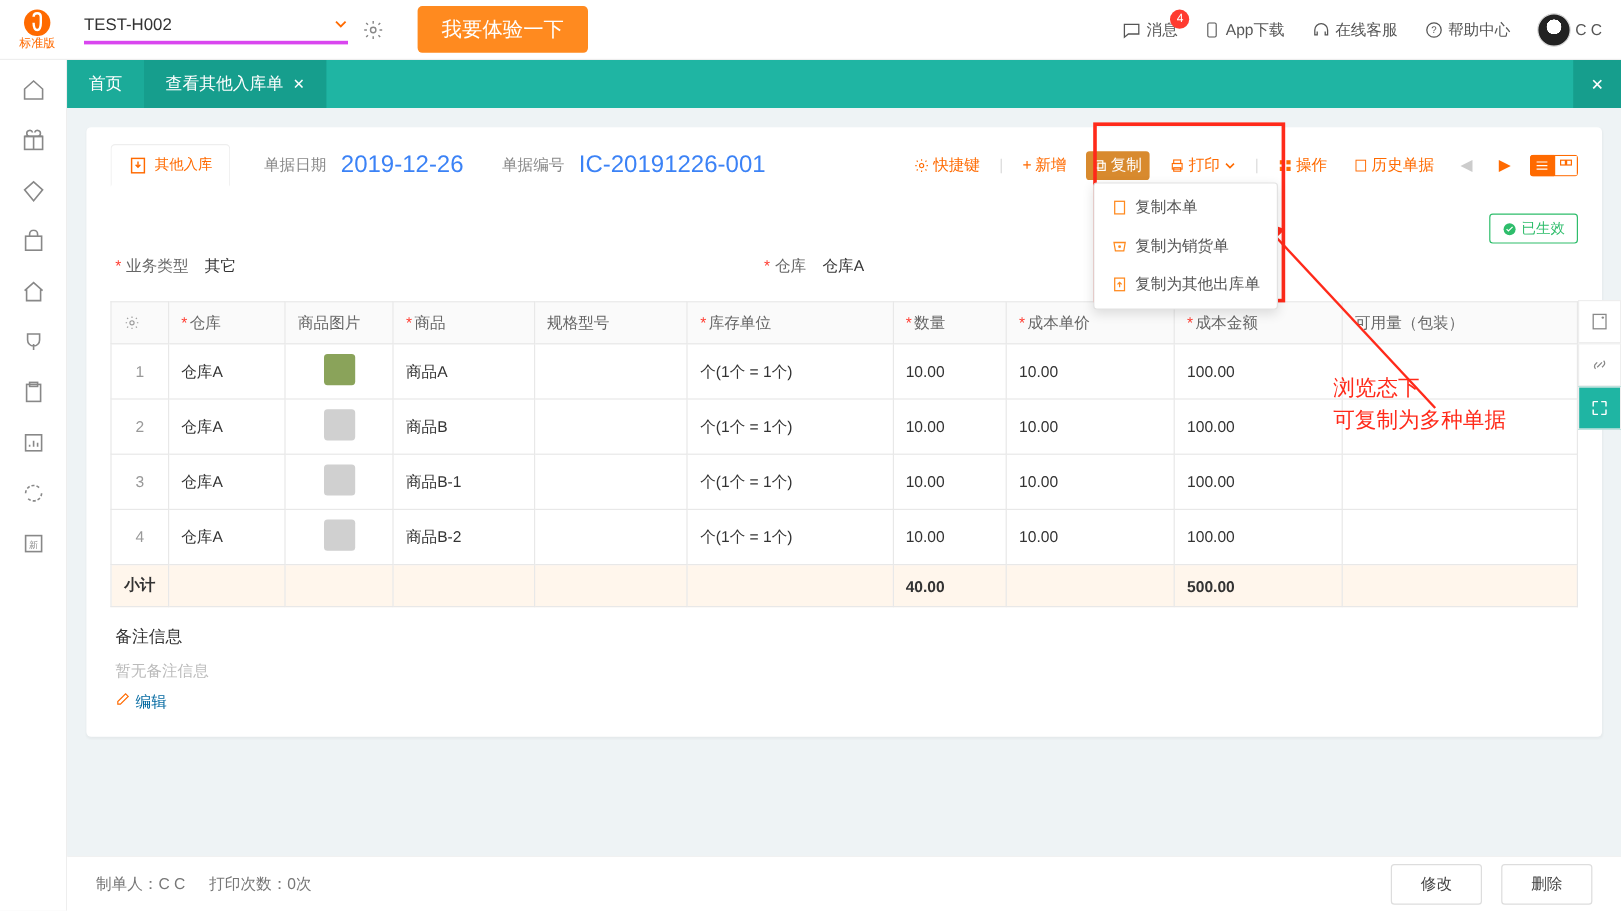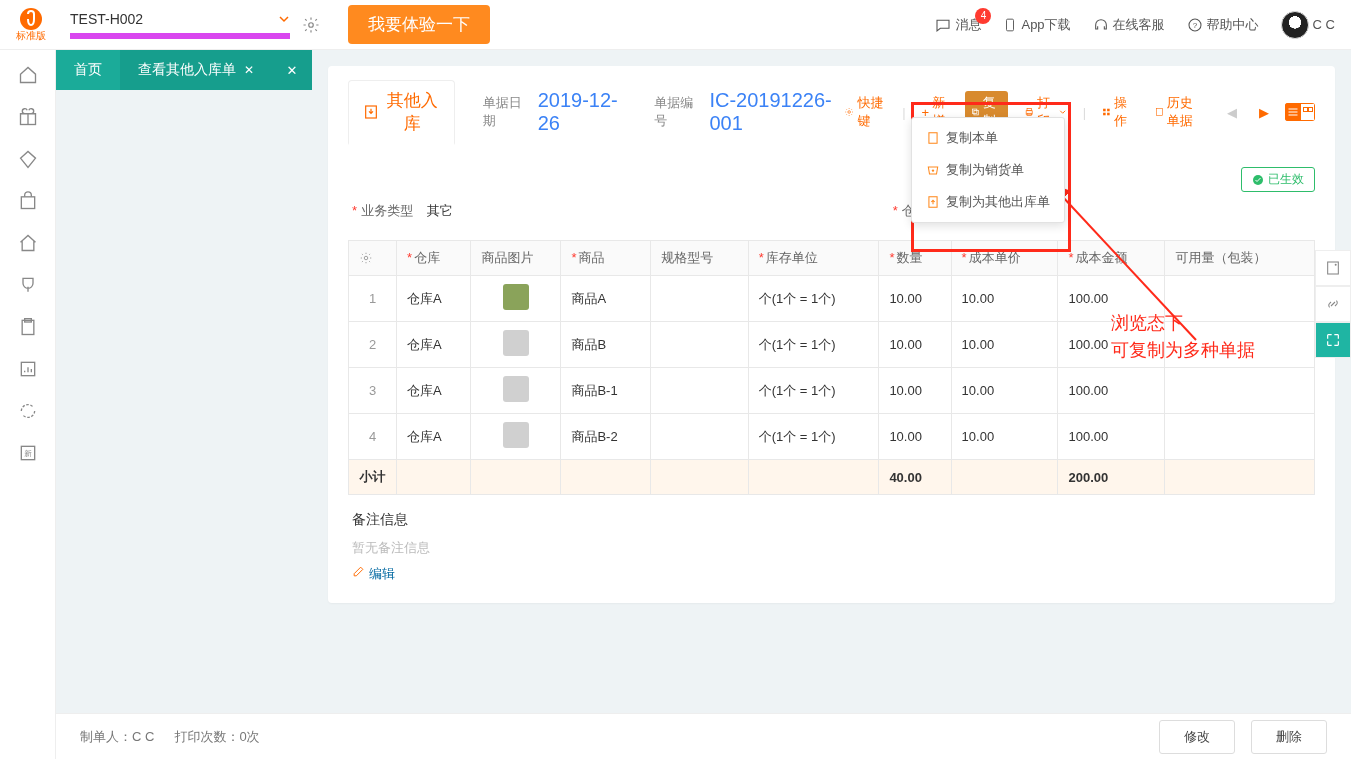--- a/index.html
+++ b/index.html
@@ -1,41 +1,41 @@
 <!DOCTYPE html>
 <html><head>
 <meta charset="utf-8">
 <style>
 * { margin: 0; padding: 0; box-sizing: border-box; }
 body { font-family: "Microsoft YaHei", Arial, sans-serif; font-size: 13px; color: #333; background: #f5f5f5; overflow: hidden; }
 .top-header { height: 50px; background: #fff; border-bottom: 1px solid #eee; display: flex; align-items: center; padding: 0 16px; position: relative; }
 .logo { display: flex; flex-direction: column; align-items: center; margin-right: 24px; cursor: pointer; }
 .logo-icon { width: 24px; height: 24px; }
 .logo-text { font-size: 10px; color: #ff6a00; margin-top: -2px; }
-.company-select { display: flex; align-items: center; font-size: 14px; color: #333; cursor: pointer; min-width: 220px; border-bottom: 6px solid #d946ef; padding-bottom: 6px; }
+.company-select { display: flex; align-items: center; font-size: 14px; color: #333; cursor: pointer; min-width: 220px; border-bottom: 3px solid #d946ef; padding-bottom: 6px; }
 .company-select .chev { margin-left: auto; color: #ff6a00; }
 .gear-btn { margin-left: 12px; color: #888; cursor: pointer; }
 .try-btn { margin-left: 28px; background: #ff8a1f; color: #fff; border: none; border-radius: 4px; padding: 8px 20px; font-size: 17px; cursor: pointer; }
 .header-right { margin-left: auto; display: flex; align-items: center; gap: 22px; color: #555; font-size: 13px; }
 .hr-item { display: flex; align-items: center; gap: 4px; cursor: pointer; position: relative; }
 .badge { position: absolute; top: -8px; right: -10px; background: #ff3b30; color: #fff; border-radius: 50%; width: 16px; height: 16px; font-size: 10px; display: flex; align-items: center; justify-content: center; }
 .avatar { width: 28px; height: 28px; border-radius: 50%; background: #222 radial-gradient(circle at 50% 40%, #fff 0 30%, #222 31%); border: 1px solid #ddd; }
 .layout { display: flex; height: calc(100vh - 50px); }
 .left-nav { width: 56px; background: #fff; border-right: 1px solid #eee; display: flex; flex-direction: column; align-items: center; padding-top: 14px; gap: 20px; }
 .nav-item { width: 22px; height: 22px; color: #888; cursor: pointer; display: flex; align-items: center; justify-content: center; }
-.main-area { flex: 1; display: flex; flex-direction: row; background: #eef3f5; position: relative; }
+.main-area { flex: 1; display: flex; flex-direction: column; background: #eef3f5; position: relative; }
 .tabs-bar { height: 40px; background: #1fb5a3; display: flex; align-items: center; padding-left: 0; }
 .tab { height: 40px; padding: 0 18px; display: flex; align-items: center; color: #fff; font-size: 14px; cursor: pointer; background: #1bab99; gap: 8px; }
 .tab.active { background: #169e8d; }
 .tab .close-x { font-size: 12px; cursor: pointer; }
 .tabs-close { margin-left: auto; width: 40px; height: 40px; background: #169e8d; display: flex; align-items: center; justify-content: center; color: #fff; cursor: pointer; }
 .content-wrap { flex: 1; padding: 16px; overflow: auto; }
 .card { background: #fff; border-radius: 4px; padding: 0; box-shadow: 0 1px 2px rgba(0,0,0,0.04); position: relative; }
 .card-head { display: flex; align-items: center; padding: 14px 20px; border-bottom: 1px solid transparent; }
-.card-title-tab { display: flex; align-items: center; gap: 6px; color: #ff6a00; font-size: 17px; border: 1px solid #eee; border-bottom: 2px solid #fff; border-radius: 4px 4px 0 0; padding: 8px 14px; margin-bottom: -1px; text-align: center; }
+.card-title-tab { display: flex; align-items: center; gap: 6px; color: #ff6a00; font-size: 12px; border: 1px solid #eee; border-bottom: 2px solid #fff; border-radius: 4px 4px 0 0; padding: 8px 14px; margin-bottom: -1px; text-align: center; }
 .card-title-tab .doc-icon { color: #ff6a00; }
 .meta { margin-left: 28px; display: flex; align-items: center; gap: 12px; color: #888; font-size: 13px; }
 .meta .val { color: #3b82f6; font-size: 20px; }
 .actions-bar { margin-left: auto; display: flex; align-items: center; gap: 10px; font-size: 13px; color: #666; position: relative; }
 .act { display: flex; align-items: center; gap: 3px; cursor: pointer; padding: 3px 6px; border-radius: 3px; }
 .act.orange { color: #ff6a00; }
 .act.copy-active { background: #d88a2e; color: #fff; }
 .view-switch { display: flex; border-radius: 3px; overflow: hidden; }
 .view-switch .vs { width: 20px; height: 18px; display: flex; align-items: center; justify-content: center; border: 1px solid #ff6a00; cursor: pointer; }
 .view-switch .vs.active { background: #ff6a00; color: #fff; }
@@ -411,21 +411,21 @@
                 </tr>
                 <tr class="subtotal">
   <td class="idx-col">小计</td>
                   <td></td>
                   <td></td>
                   <td></td>
                   <td></td>
                   <td></td>
   <td>40.00</td>
                   <td></td>
-                  <td>200.00</td>
+                  <td>500.00</td>
                   <td></td>
                 </tr>
               </tbody>
           </table>
         </div>
 
         <div class="remark-section">
           <div class="remark-title">备注信息</div>
           <div class="remark-empty">暂无备注信息</div>
           <span class="edit-link">

